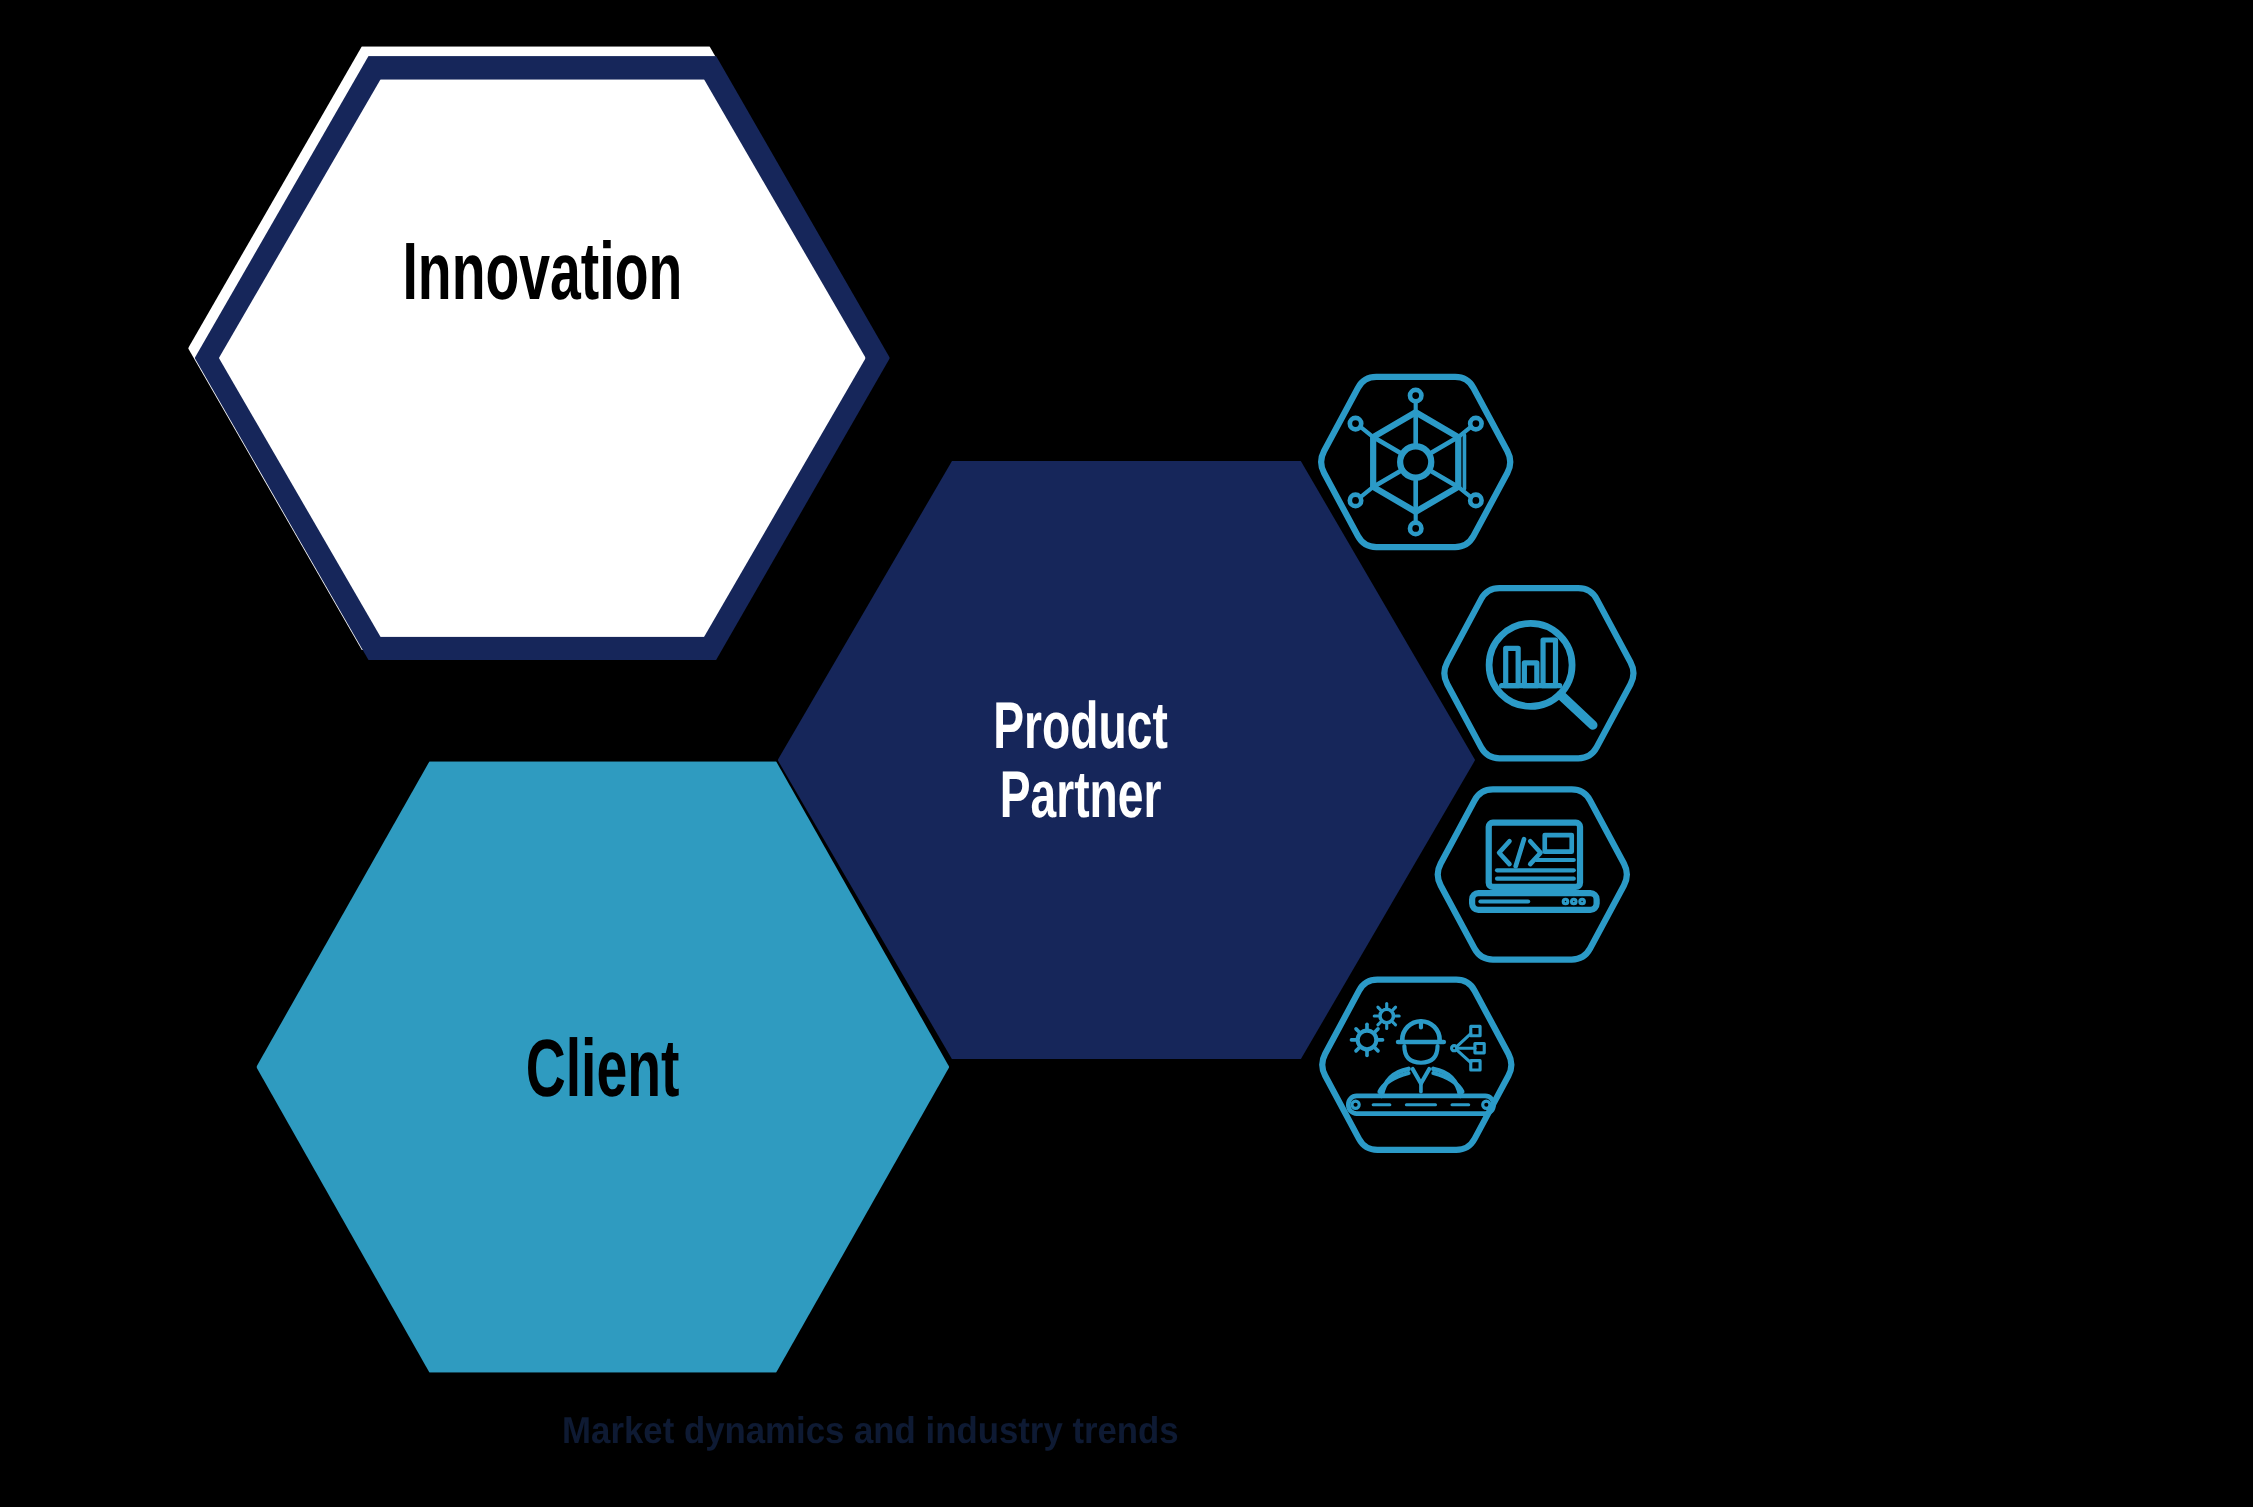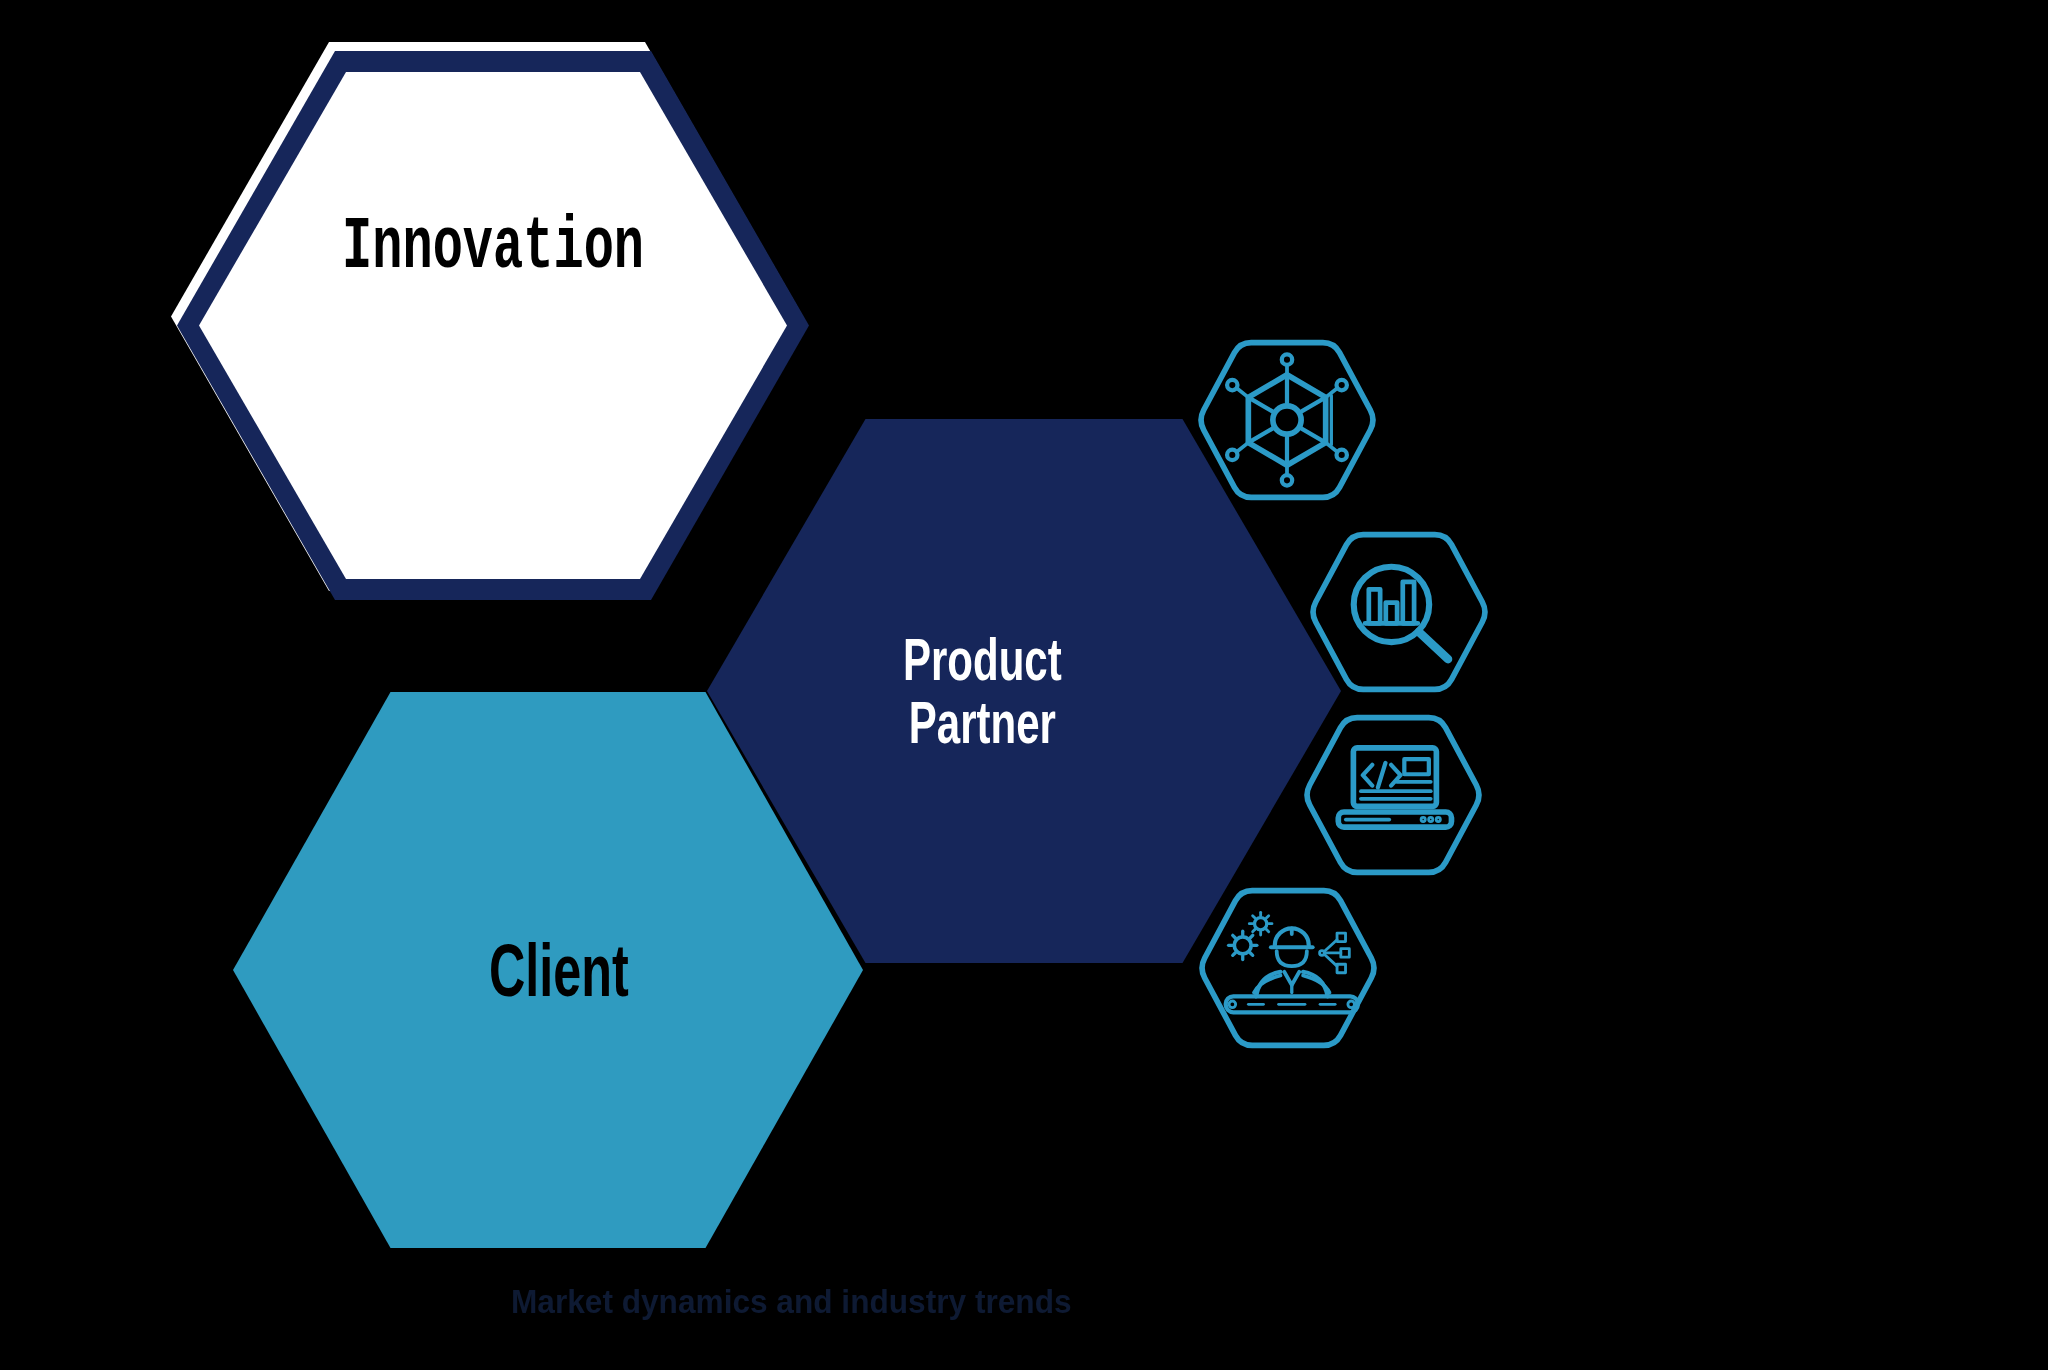--- a/index.html
+++ b/index.html
@@ -14,22 +14,22 @@
   body{background:#000;font-family:"Liberation Sans",sans-serif;}
   .stage{position:relative;width:2048px;height:1370px;background:#000;overflow:hidden;}
   .hex{position:absolute;clip-path:polygon(25% 0%,75% 0%,100% 50%,75% 100%,25% 100%,0% 50%);}
   
   .hex-innovation-back{left:171px;top:42px;width:632px;height:549px;background:var(--white);z-index:3;}
   .hex-innovation-border{left:177px;top:51px;width:632px;height:549px;background:var(--navy);z-index:4;}
   .hex-innovation-fill{left:199px;top:72px;width:588px;height:507px;background:var(--white);z-index:5;}
   .hex-client{left:233px;top:692px;width:630px;height:556px;background:var(--teal);z-index:1;}
   .hex-partner{left:707px;top:419px;width:634px;height:544px;background:var(--navy);z-index:2;}
   .hex-label-box{position:absolute;display:flex;align-items:center;justify-content:center;text-align:center;pointer-events:none;}
-  .box-innovation{left:177px;top:51px;width:632px;height:391px;z-index:6;font-family:Liberation Mono, monospace;}
-  .box-client{left:244px;top:692px;width:630px;height:556px;z-index:6;}
+  .box-innovation{left:177px;top:51px;width:632px;height:391px;z-index:6;}
+  .box-client{left:233px;top:692px;width:630px;height:556px;z-index:6;}
   .box-partner{left:665px;top:419px;width:634px;height:544px;z-index:6;}
   .hex-label{font-weight:700;letter-spacing:0px;transform:scaleX(0.68);white-space:nowrap;}
   .lbl-innovation{font-size:74px;color:var(--label-black);}
   .lbl-client{font-size:74px;color:var(--label-black);}
   .lbl-partner{font-size:60px;line-height:63px;color:var(--white);transform:scaleX(0.70);white-space:normal;}
   .icon-hex{position:absolute;width:190px;height:166px;z-index:6;}
   .icon-hex svg{width:100%;height:100%;display:block;}
   .icon-hex path,.icon-hex circle,.icon-hex rect,.icon-hex polygon,.icon-hex line,.icon-hex polyline{
     fill:none;stroke:var(--icon-stroke);stroke-linecap:round;stroke-linejoin:round;}
   .icon-1{left:1192px;top:337px;}

